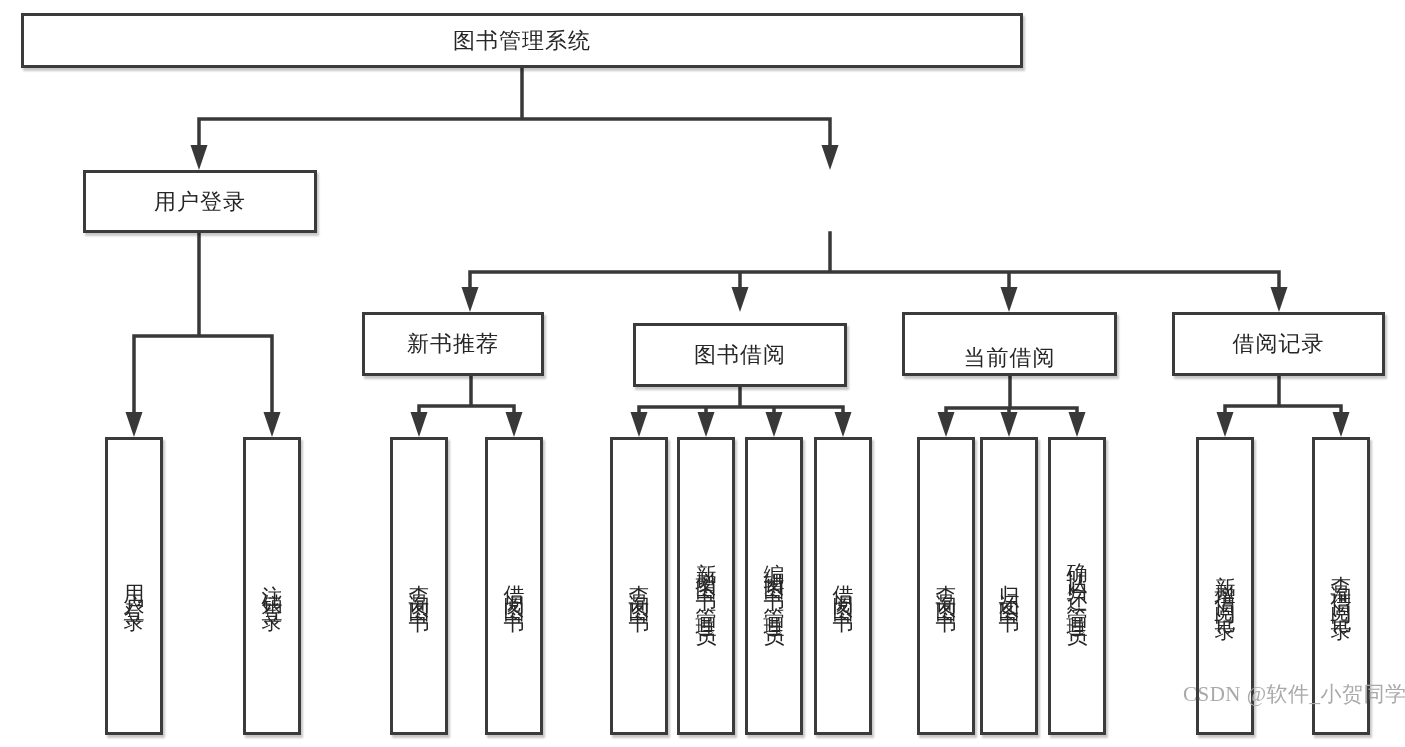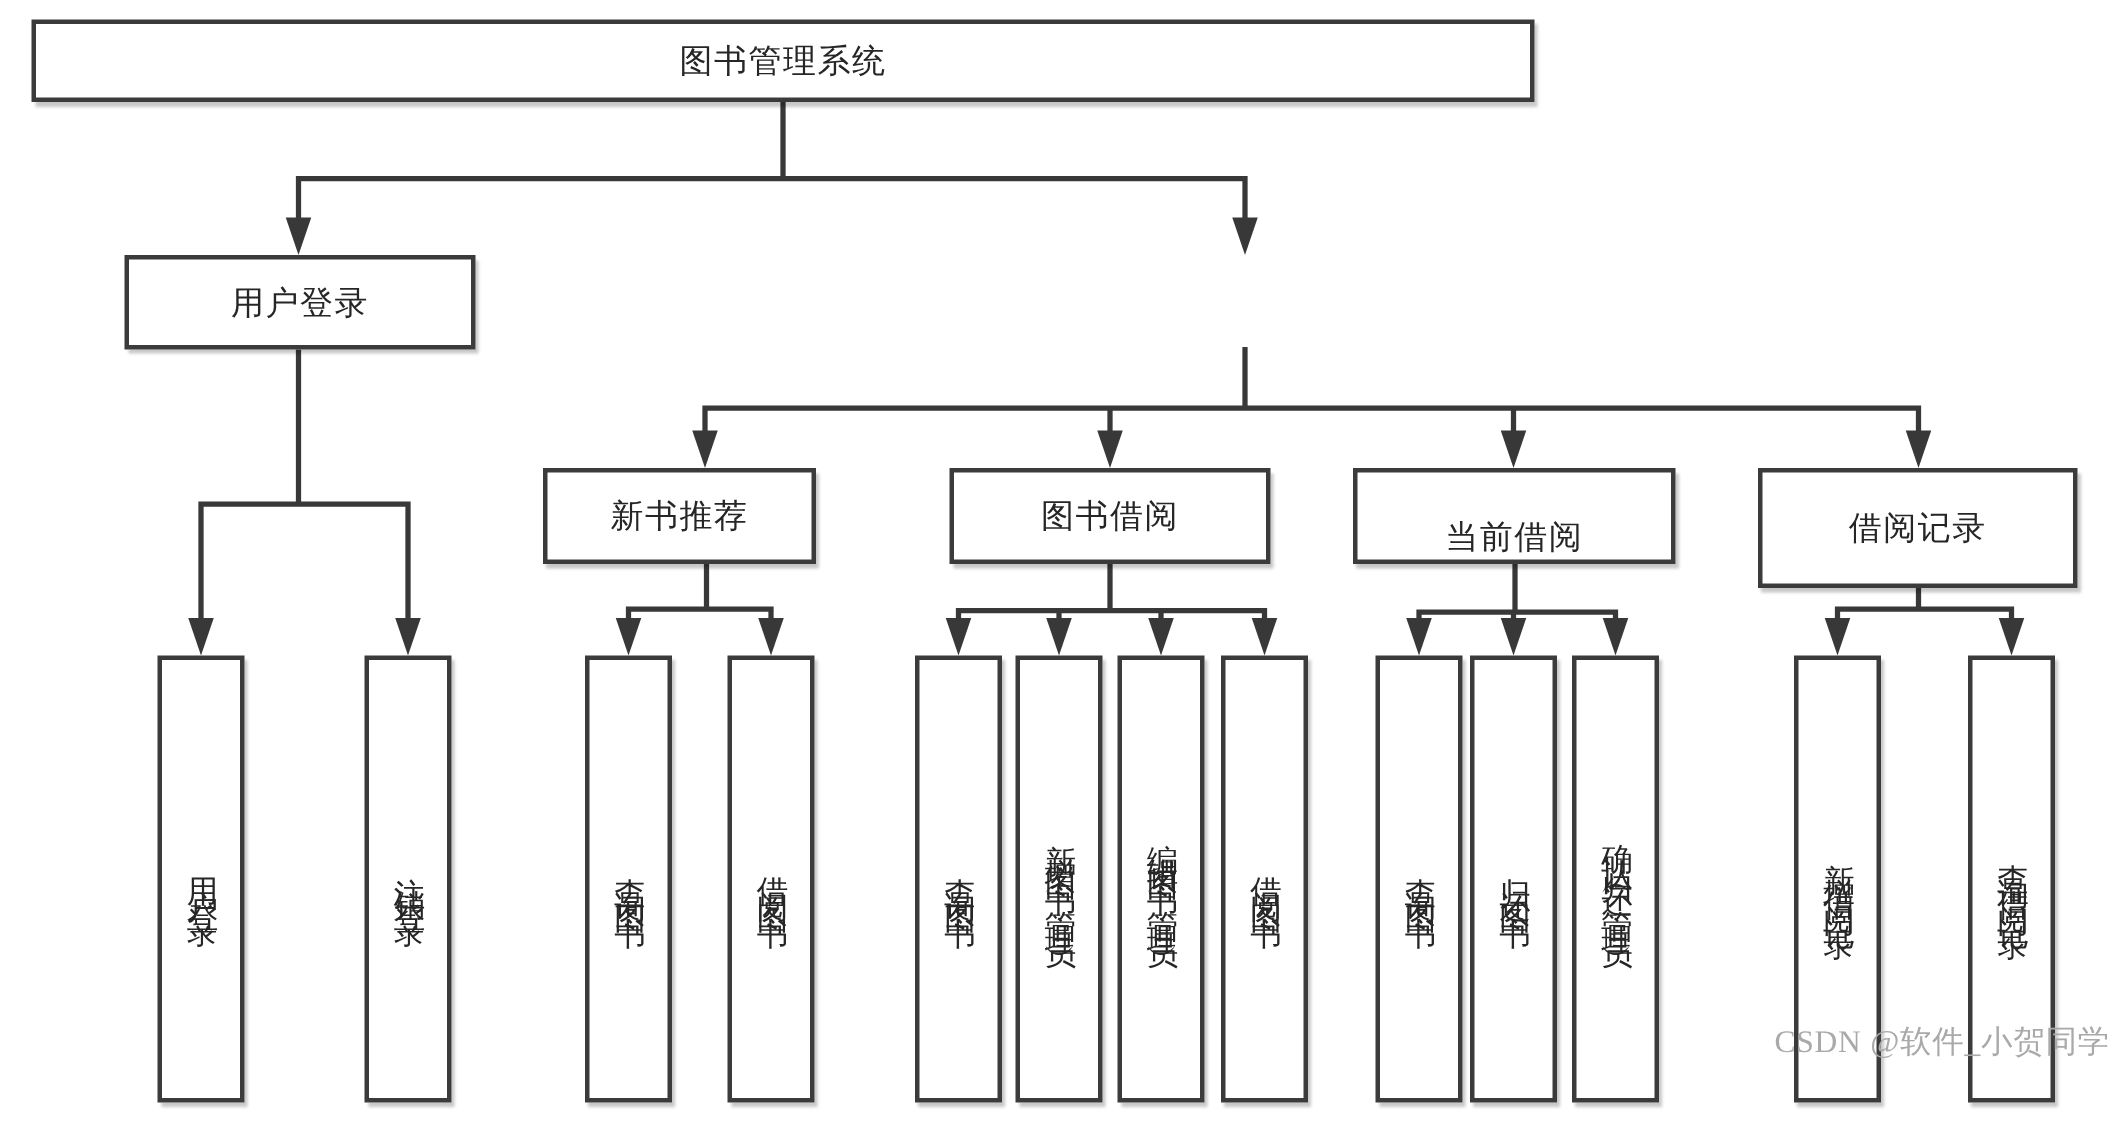--- a/index.html
+++ b/index.html
@@ -44,23 +44,23 @@
     font-size: 21px;
     white-space: nowrap;
   }
   
   .n-root   { left: 21px;  top: 13px;  width: 1002px; height: 55px; }
   
   .n-userlogin { left: 83px;  top: 170px; width: 234px; height: 63px; }
   .n-bookmgmt  { left: 713px; top: 170px; width: 234px; height: 63px; }
   
   .n-recommend { left: 362px;  top: 312px; width: 182px; height: 64px; }
-  .n-borrow    { left: 633px;  top: 312px; width: 214px; height: 64px; }
+  .n-borrow    { left: 633px;  top: 323px; width: 214px; height: 64px; }
   .n-current   { left: 902px;  top: 312px; width: 215px; height: 64px; align-items: flex-end; }
-  .n-record    { left: 1172px; top: 312px; width: 213px; height: 80px; }
+  .n-record    { left: 1172px; top: 312px; width: 213px; height: 64px; }
   
   .leaf { top: 437px; height: 298px; width: 58px; }
   .l-login     { left: 105px; }
   .l-logout    { left: 243px; }
   .l-nbquery   { left: 390px; }
   .l-nbborrow  { left: 485px; }
   .l-bbquery   { left: 610px; }
   .l-bbadd     { left: 677px; }
   .l-bbedit    { left: 745px; }
   .l-bbborrow  { left: 814px; }

